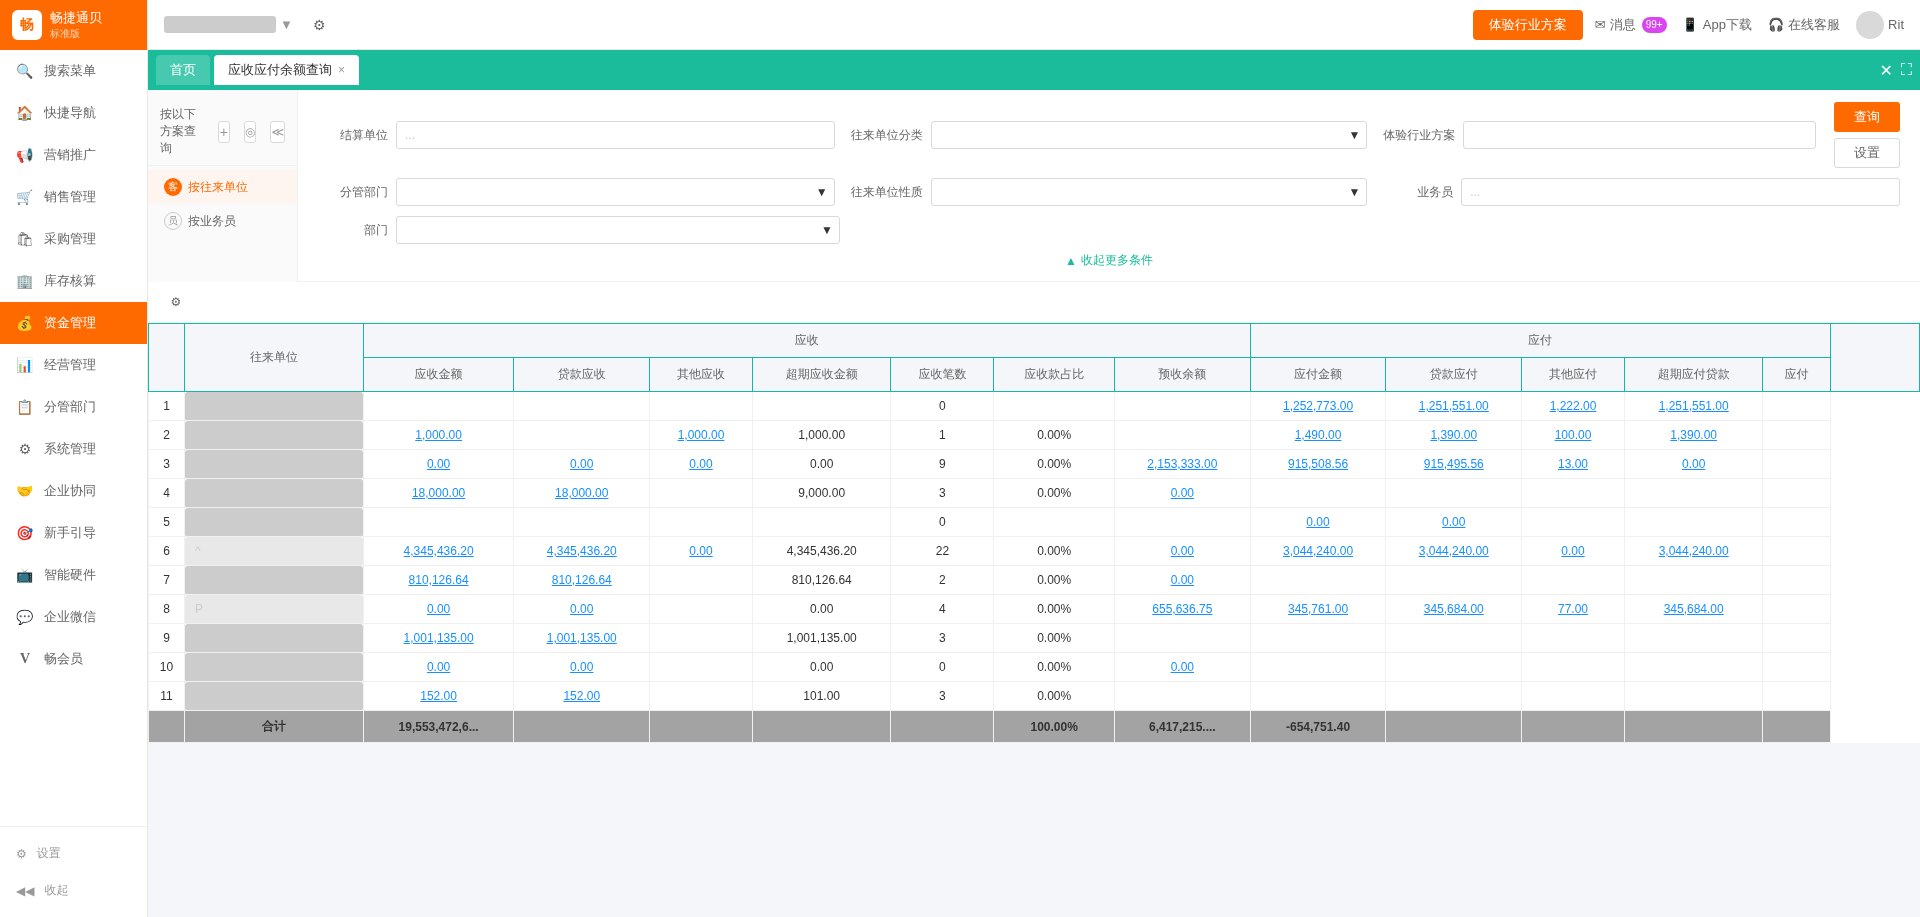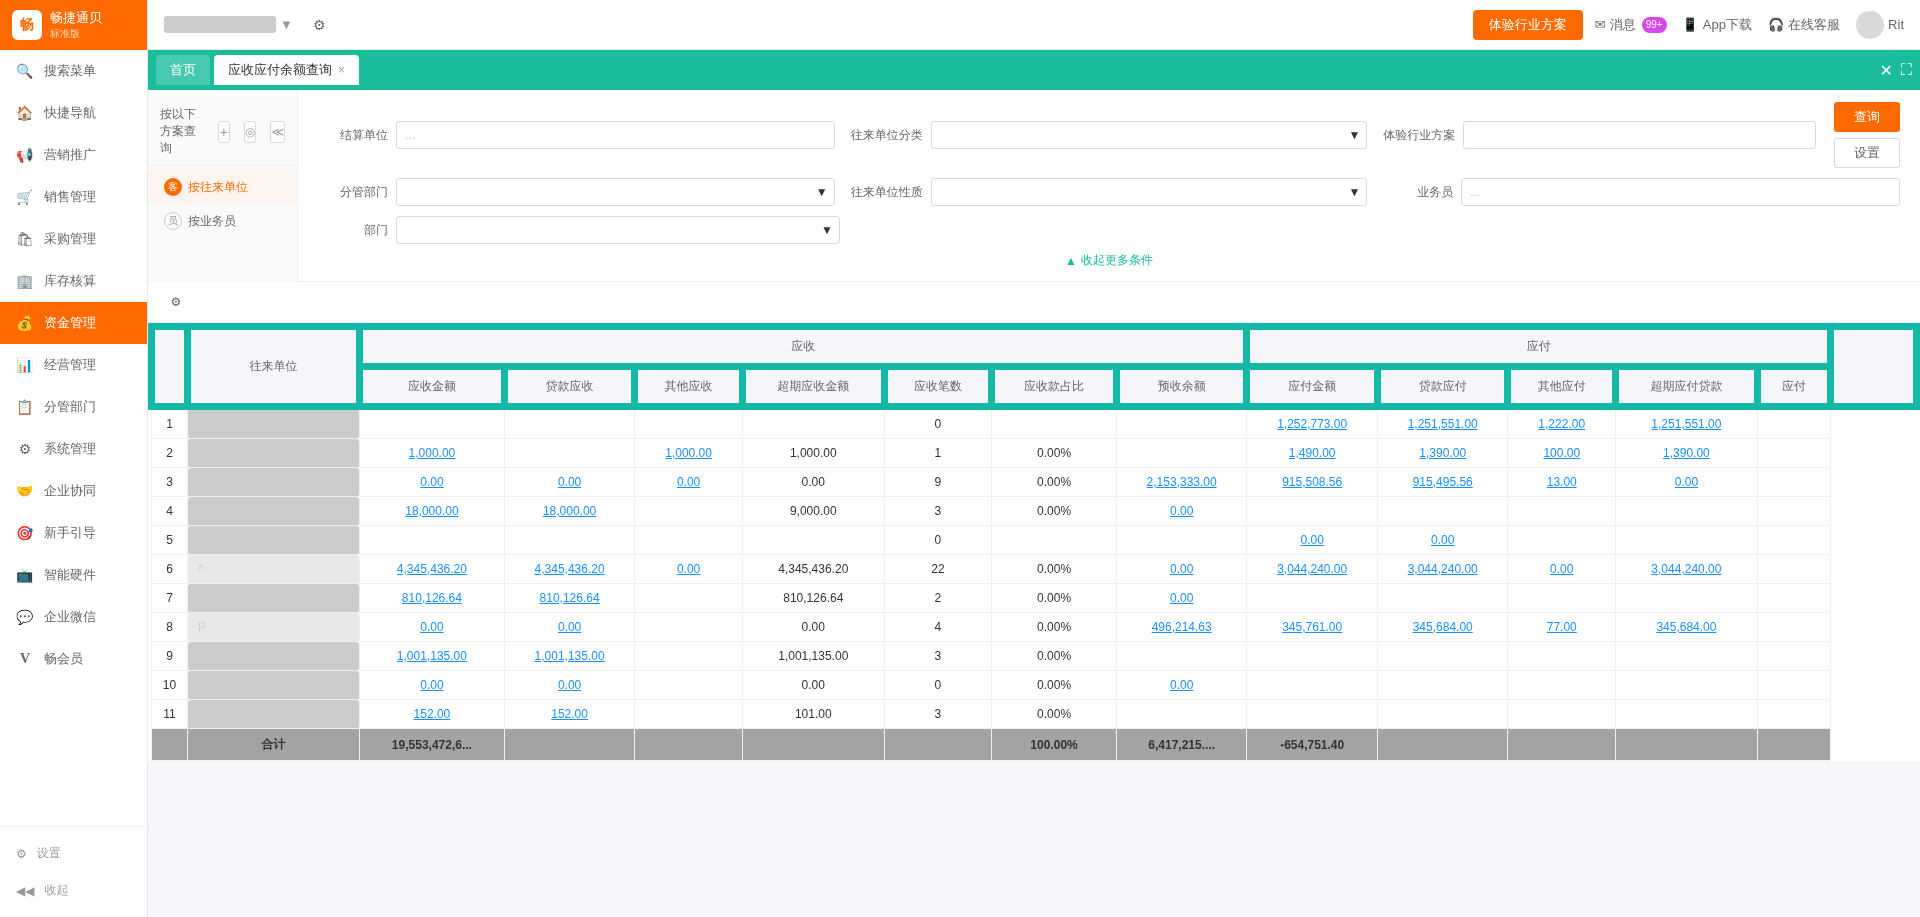--- a/index.html
+++ b/index.html
@@ -143,21 +143,21 @@
     .query-sidebar-item.active { color: #ff6a00; background: #fff5f0; }
 
     
     .table-container {
       flex: 1; overflow: auto; background: #fff;
     }
     .data-table {
       width: 100%; border-collapse: collapse; font-size: 12px;
     }
     .data-table th {
-      background: #f5f6fa; padding: 8px 10px; text-align: center; border: 7px solid #14b8a6;
+      background: #f5f6fa; padding: 8px 10px; text-align: center; border: 1px solid #14b8a6;
       font-weight: 500; color: #666; white-space: nowrap;
     }
     .data-table td {
       padding: 7px 10px; text-align: center; border: 1px solid #f0f0f0;
       white-space: nowrap; color: #333;
     }
     .data-table td.link-cell { color: #1890ff; text-decoration: underline; cursor: pointer; }
     .data-table .col-name { text-align: left; }
     .data-table .footer-row td { background: #a3a3a3; font-weight: 600; text-align: center; }
     .th-sub { background: #f5f6fa; }
@@ -536,21 +536,21 @@
             </tr>
             <tr>
               <td>8</td>
               <td class="col-name" style="color: rgb(204, 204, 204); background: rgb(232, 232, 232); border-radius: 3px;">P</td>
               <td class="link-cell">0.00</td>
               <td class="link-cell">0.00</td>
               <td></td>
               <td>0.00</td>
               <td>4</td>
               <td>0.00%</td>
-              <td class="link-cell">496,214.63</td>
+              <td class="link-cell">655,636.75</td>
               <td class="link-cell">345,761.00</td>
               <td class="link-cell">345,684.00</td>
               <td class="link-cell">77.00</td>
               <td class="link-cell">345,684.00</td>
               <td></td>
             </tr>
             <tr>
               <td>9</td>
               <td class="col-name" style="background: rgb(204, 204, 204); border-radius: 3px; color: transparent;">XXXXXXXXXX</td>
               <td class="link-cell">1,001,135.00</td>

